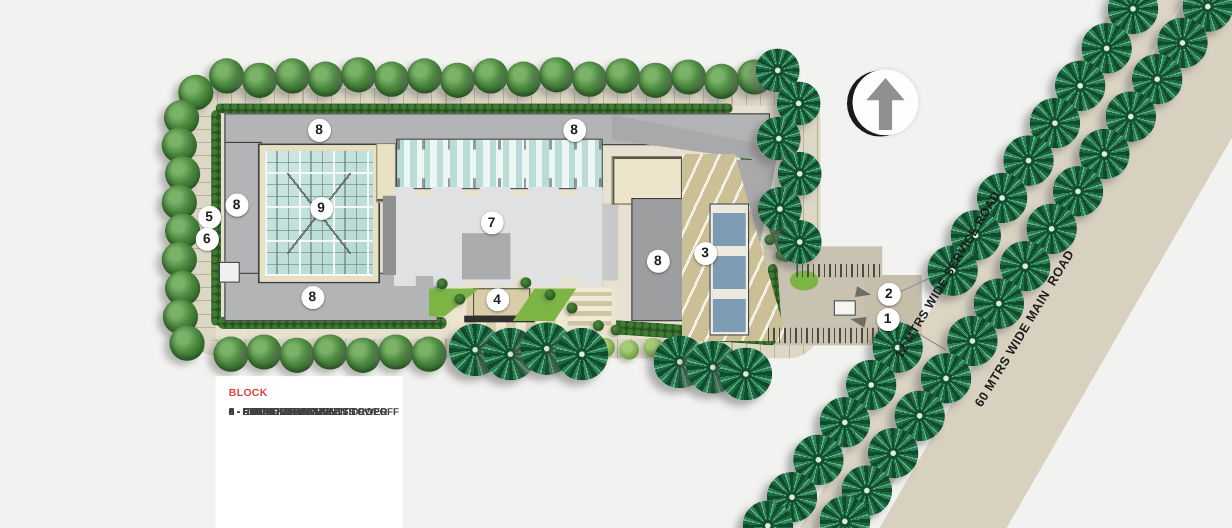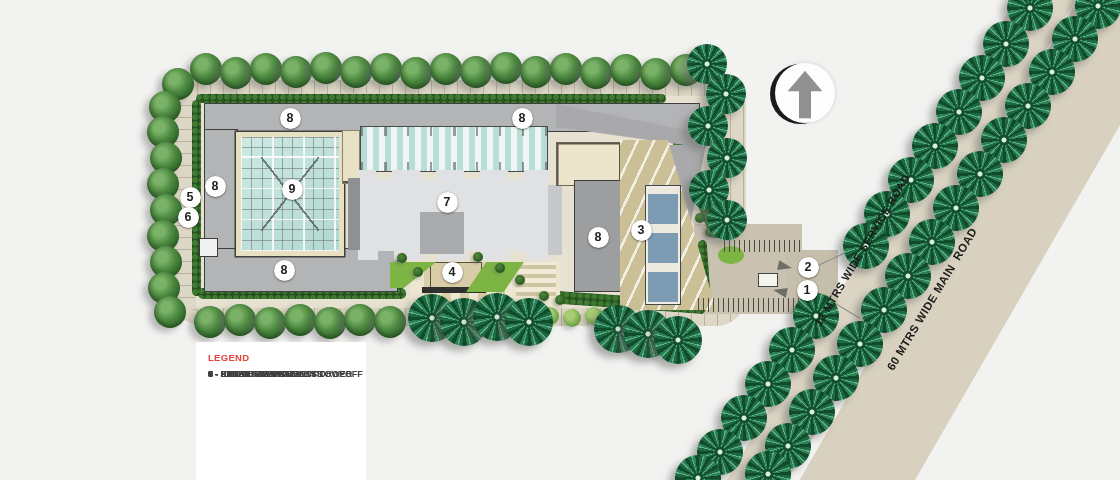--- a/index.html
+++ b/index.html
@@ -308,21 +308,21 @@
   <div class="mk" style="left:452px;top:272px;">4</div>
   <div class="mk" style="left:808px;top:267px;">2</div>
   <div class="mk" style="left:807px;top:290px;">1</div>
 
   <div id="north">
     <div id="north-circle"></div>
     <div id="north-glyph"></div>
   </div>
 
   <div id="legend">
-    <span id="legend-title">LEGEND</span>
+    <span id="legend-title">BLOCK</span>
     <span class="legend-item">9 - ENTRY</span>
     <span class="legend-item">4 - EXIT</span>
     <span class="legend-item">6 - ENTRANCE PLAZA</span>
     <span class="legend-item">6 - STUDIO APARTMENTS DROPOFF</span>
     <span class="legend-item">3 - ENTRY TO BASEMENTS</span>
     <span class="legend-item">6 - EXIT FROM BASEMENT</span>
     <span class="legend-item">5 - STUDIO APARTMENTS TOWER</span>
     <span class="legend-item">4 - RETAIL BLOCK</span>
     <span class="legend-item">6 - PLAZA</span>
   </div>

